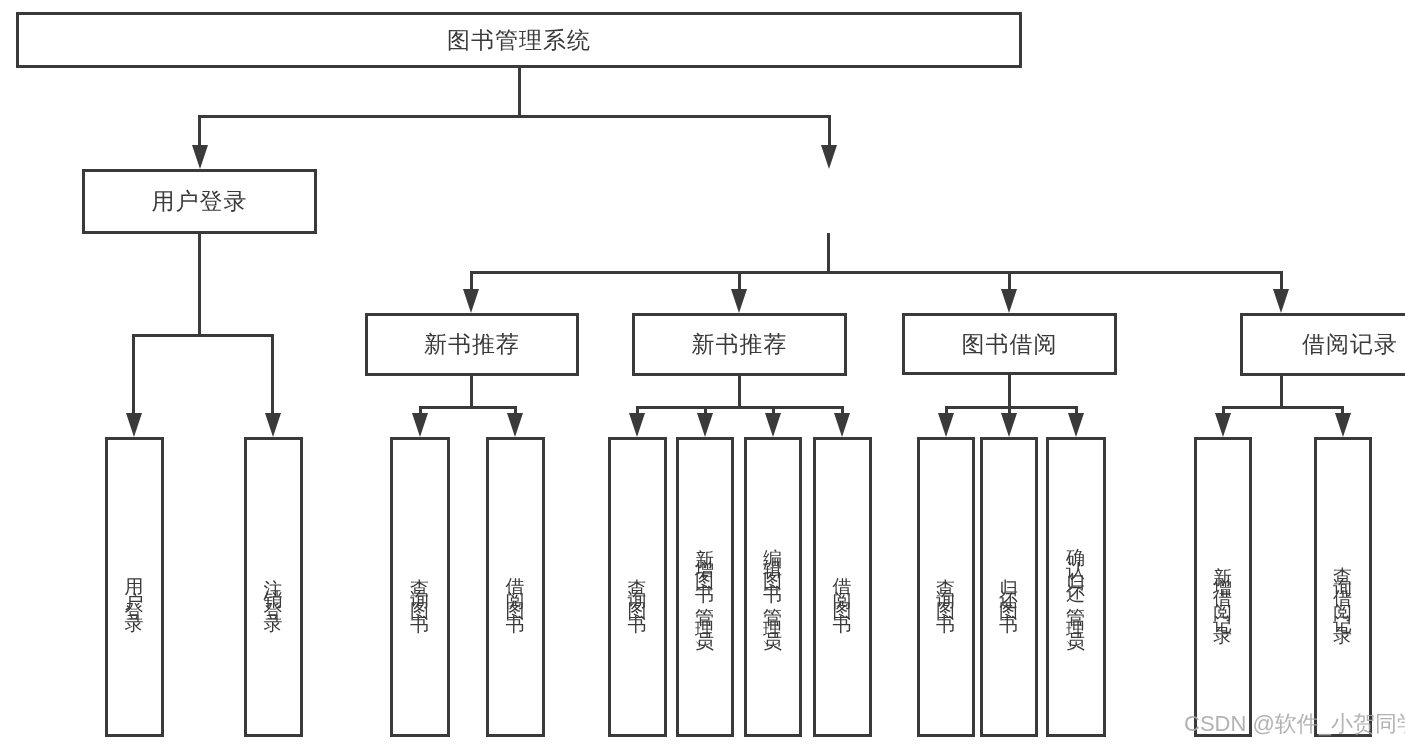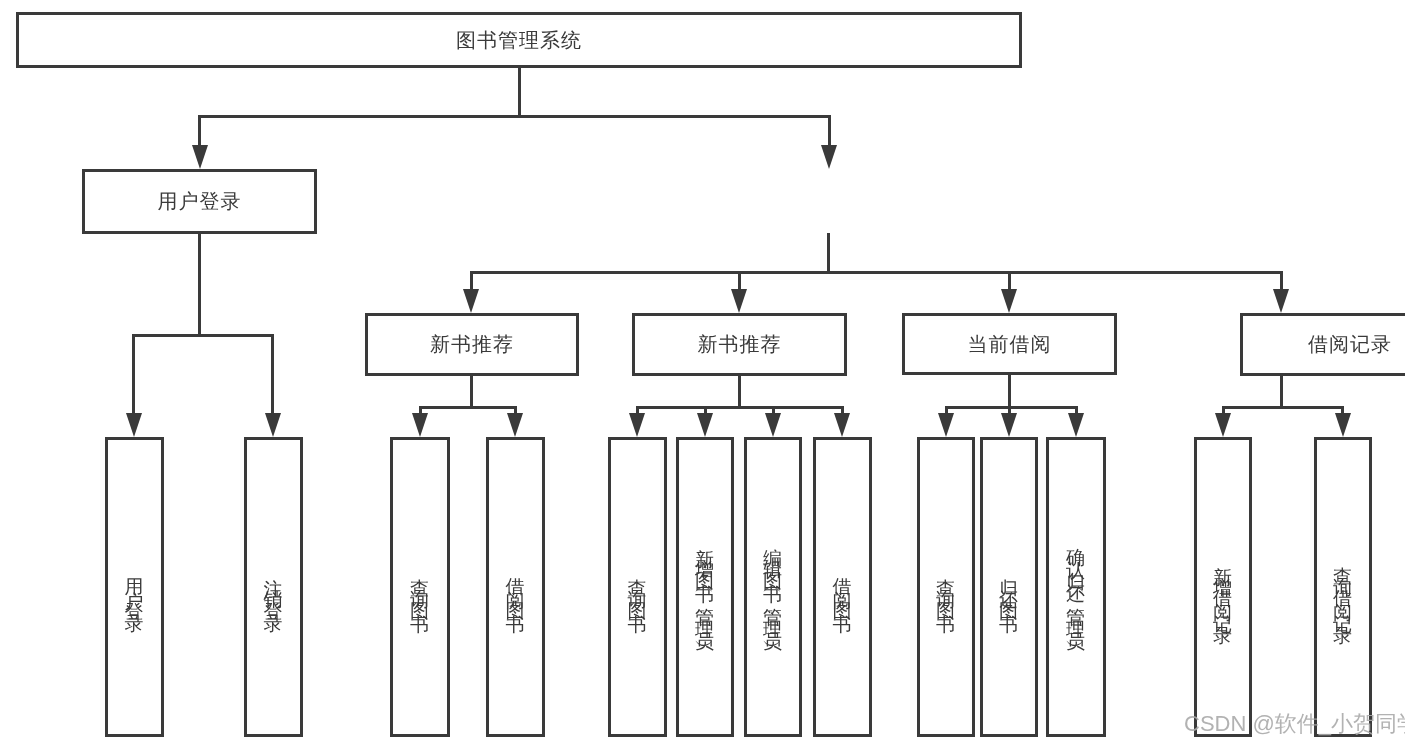--- a/index.html
+++ b/index.html
@@ -4,21 +4,21 @@
 <style>
   html,body{margin:0;padding:0;background:#ffffff;}
   #canvas{
     position:relative;width:1405px;height:747px;background:#ffffff;overflow:hidden;
     font-family:"Liberation Sans","DejaVu Sans",sans-serif;color:#3a3a3a;
   }
   .box{
     position:absolute;box-sizing:border-box;border:3px solid #3a3a3a;background:#ffffff;
     display:flex;align-items:center;justify-content:center;text-align:center;
   }
-  .hbox{font-size:20px;letter-spacing:1px;}
+  .hbox{font-size:23px;letter-spacing:1px;}
   .vbox{
     writing-mode:vertical-rl;text-orientation:mixed;
     font-size:19px;line-height:1;letter-spacing:12px;
   }
   .line{position:absolute;background:#3a3a3a;}
   .arrow{
     position:absolute;width:0;height:0;
     border-left:8px solid transparent;border-right:8px solid transparent;
     border-top:24px solid #3a3a3a;
   }
@@ -56,21 +56,21 @@
   <div class="line" style="left:738px;top:271px;width:3px;height:20px"></div>
   <div class="line" style="left:1008px;top:271px;width:3px;height:20px"></div>
   <div class="line" style="left:1280px;top:271px;width:3px;height:20px"></div>
   <div class="arrow" style="left:463px;top:289px"></div>
   <div class="arrow" style="left:731px;top:289px"></div>
   <div class="arrow" style="left:1001px;top:289px"></div>
   <div class="arrow" style="left:1273px;top:289px"></div>
 
   <div class="box hbox" style="left:365px;top:313px;width:214px;height:63px">新书推荐</div>
   <div class="box hbox" style="left:632px;top:313px;width:215px;height:63px">新书推荐</div>
-  <div class="box hbox" style="left:902px;top:313px;width:215px;height:62px">当前借阅</div>
+  <div class="box hbox" style="left:902px;top:313px;width:215px;height:62px">图书借阅</div>
   <div class="box hbox" style="left:1240px;top:313px;width:220px;height:63px">借阅记录</div>
 
   <div class="line" style="left:470px;top:376px;width:3px;height:33px"></div>
   <div class="line" style="left:419px;top:406px;width:98px;height:3px"></div>
   <div class="line" style="left:419px;top:406px;width:3px;height:9px"></div>
   <div class="line" style="left:514px;top:406px;width:3px;height:9px"></div>
   <div class="arrow" style="left:412px;top:413px"></div>
   <div class="arrow" style="left:507px;top:413px"></div>
 
   <div class="line" style="left:738px;top:376px;width:3px;height:33px"></div>

